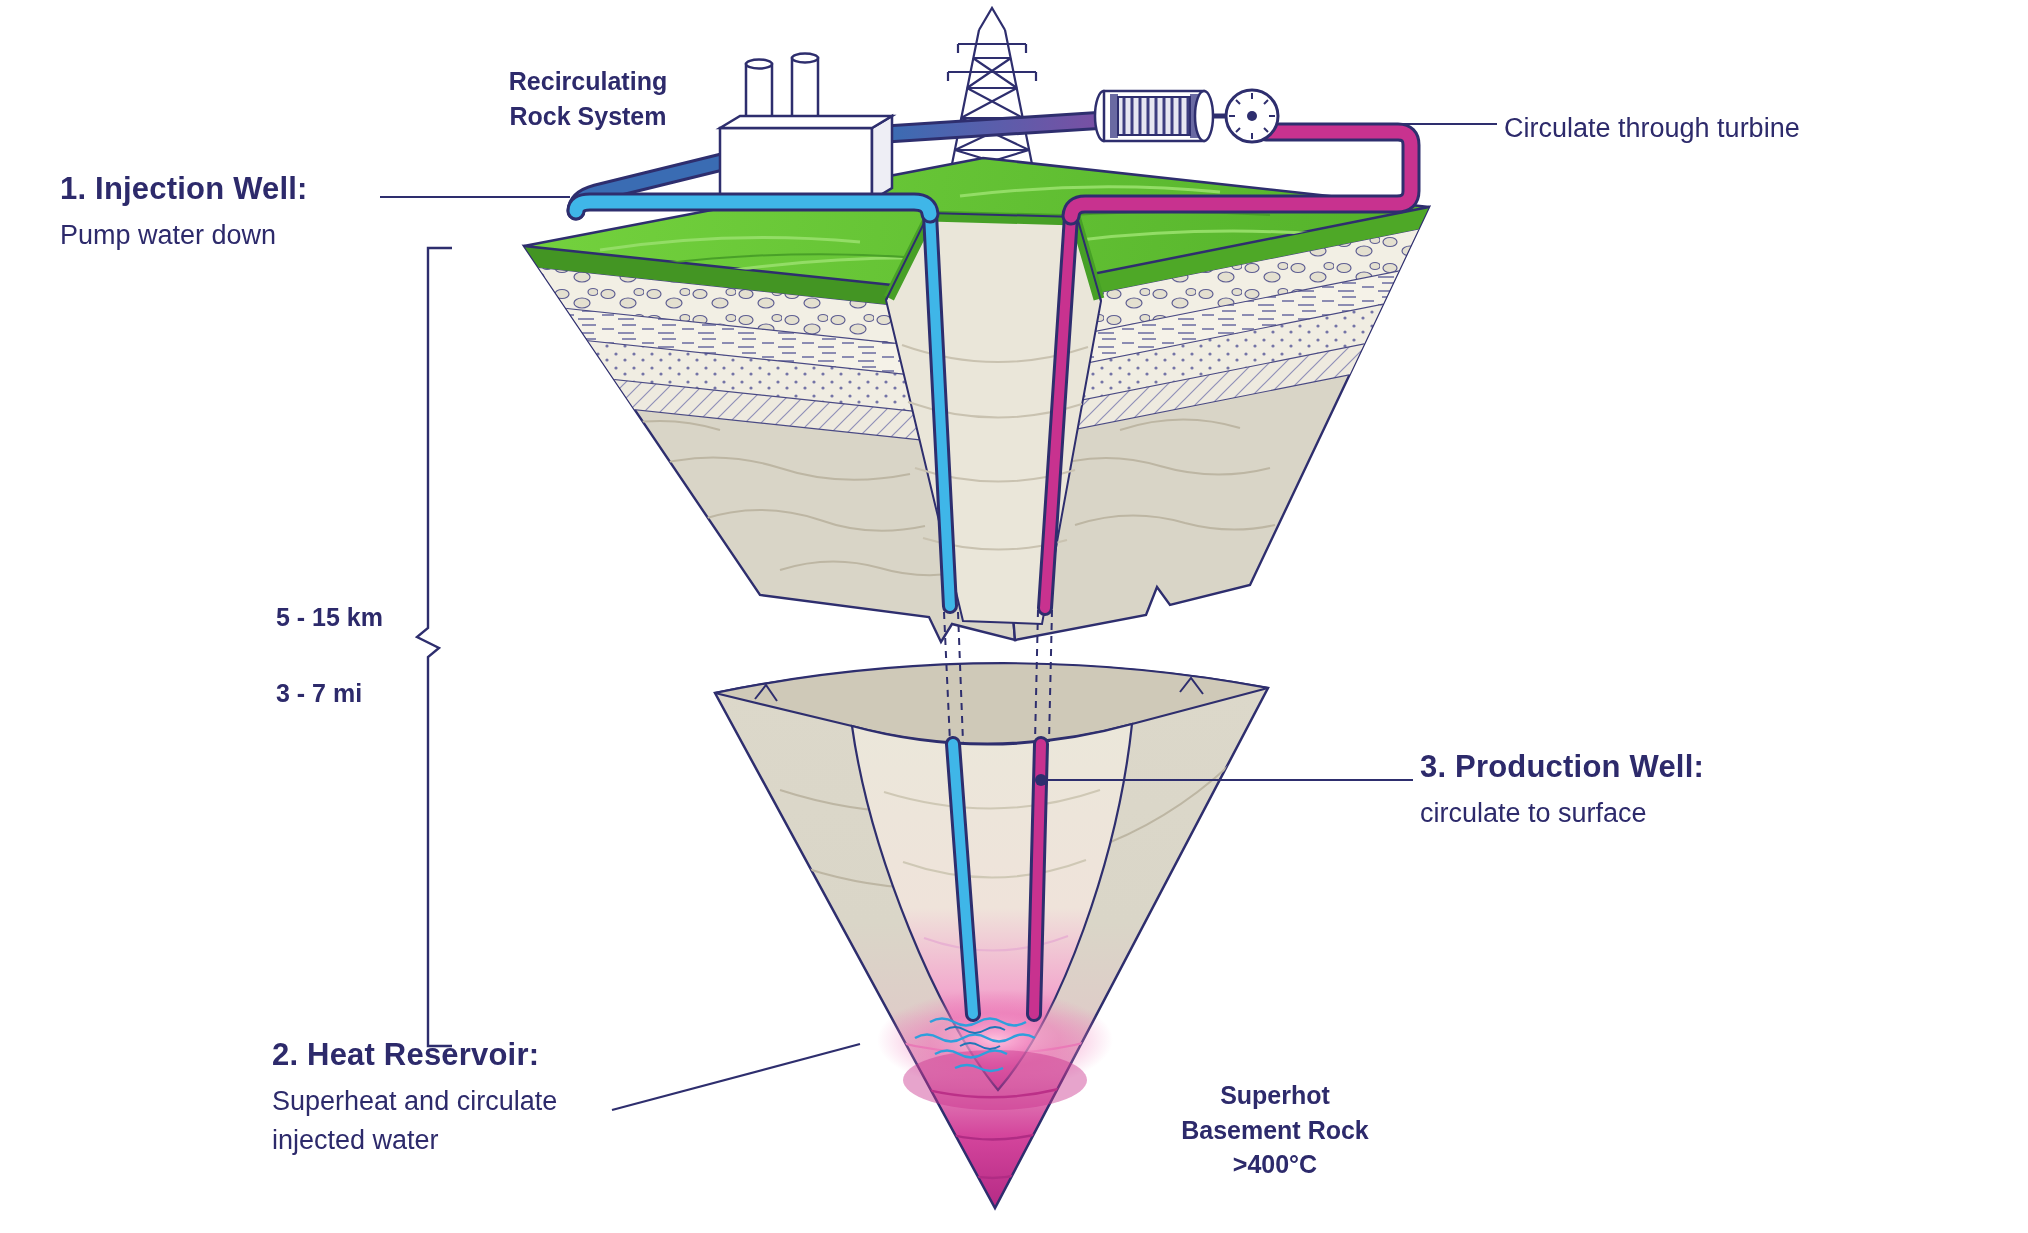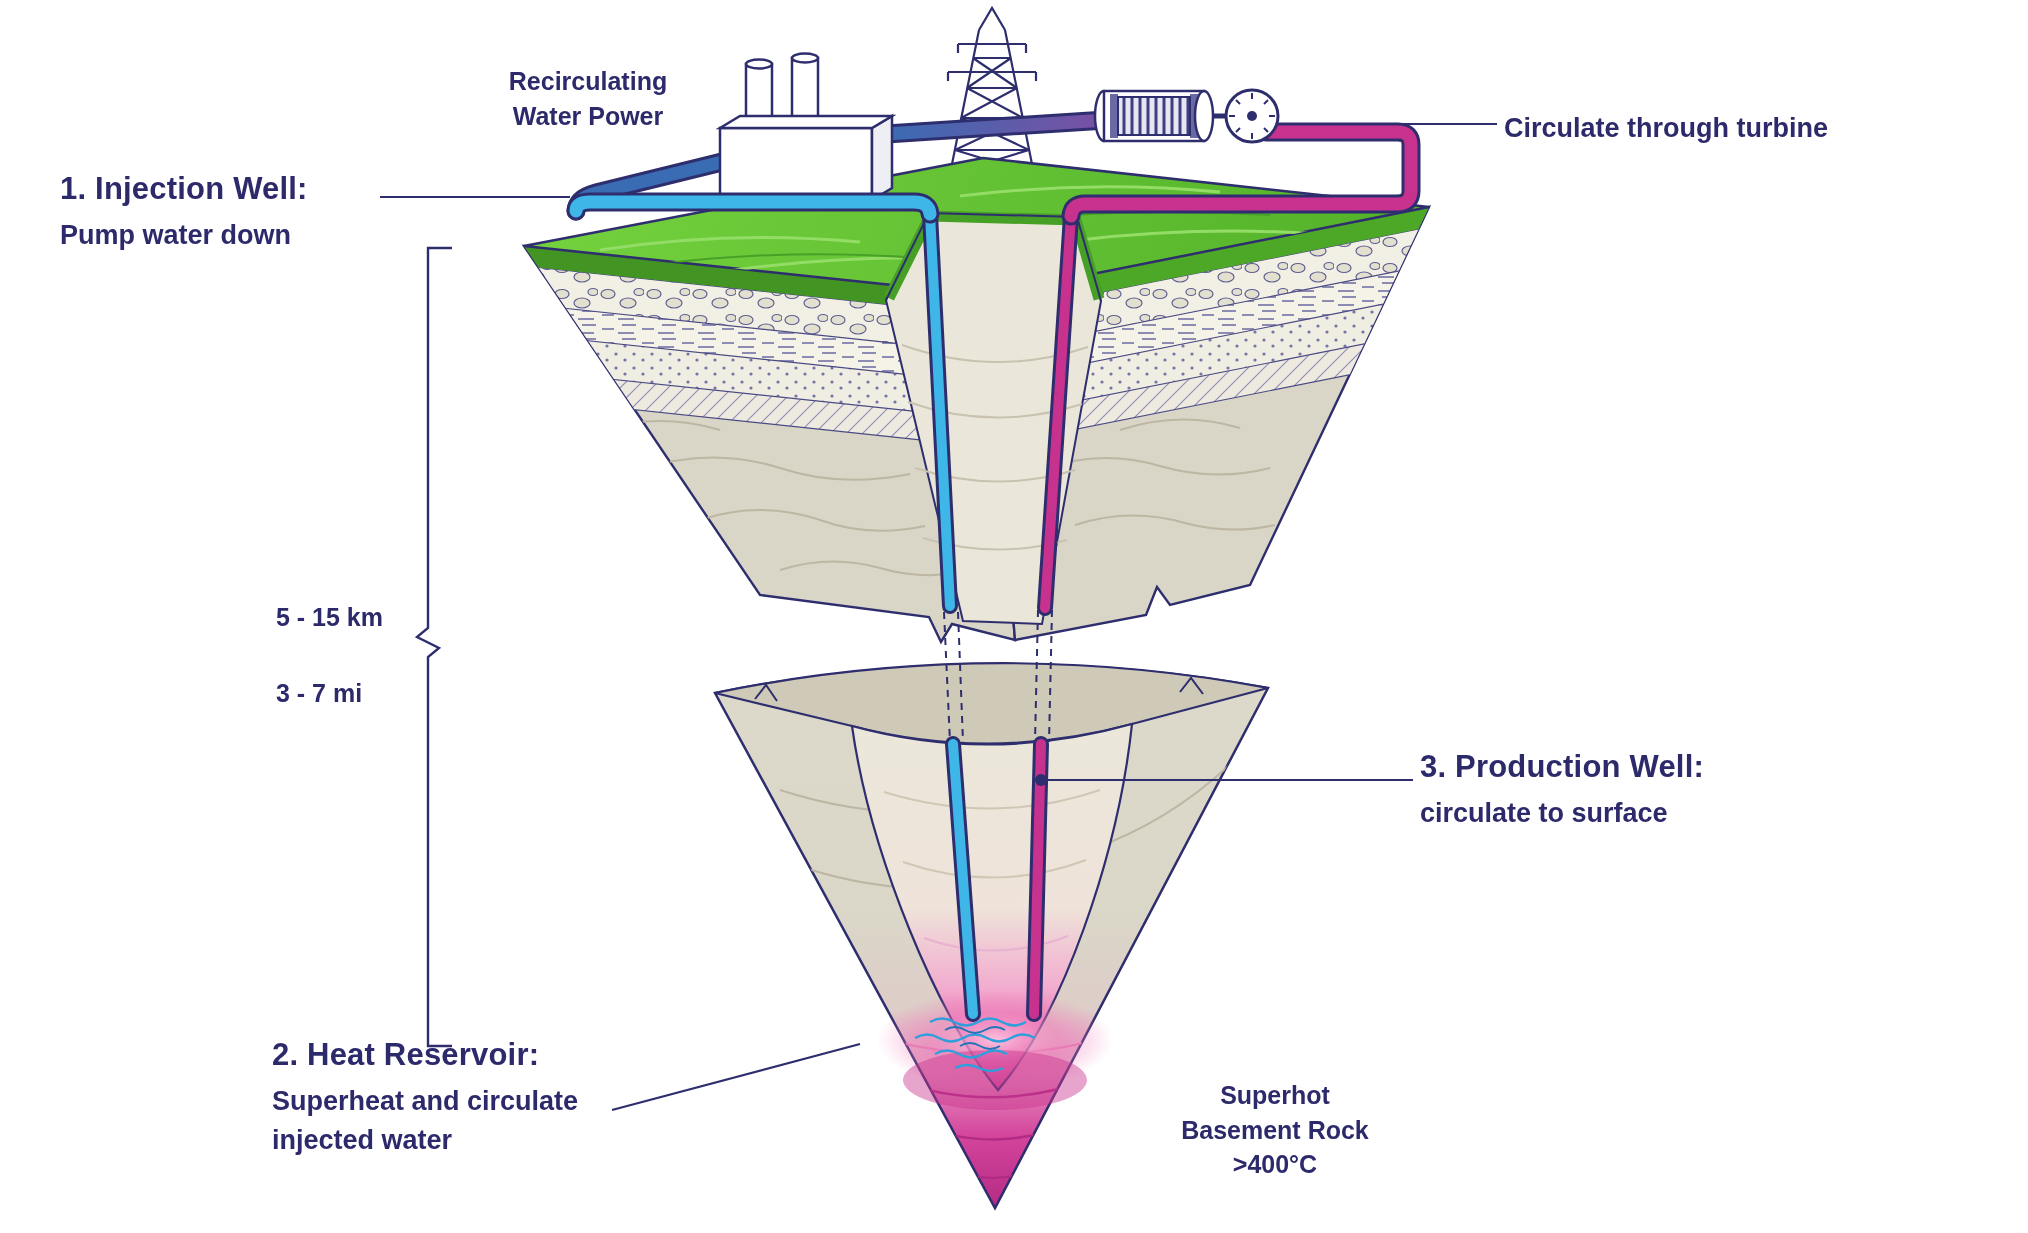--- a/index.html
+++ b/index.html
@@ -3,21 +3,21 @@
 <meta charset="utf-8">
 <style>
   html,body { margin:0; padding:0; background:#ffffff; }
   .stage {
     position:relative; width:2028px; height:1233px; background:#ffffff;
     font-family:"Liberation Sans", sans-serif; color:#2d2a6b; overflow:hidden;
   }
   .stage svg { position:absolute; left:0; top:0; }
   .lbl { position:absolute; color:#2d2a6b; }
   .lbl .h { font-size:31px; font-weight:700; letter-spacing:.2px; line-height:1.25; }
-  .lbl .sub { font-size:27px; font-weight:700; line-height:1.45; margin-top:7px; }
+  .lbl .sub { font-size:27px; font-weight:400; line-height:1.45; margin-top:7px; }
   .lbl.small-bold { font-size:25px; font-weight:700; line-height:1.38; }
   .center { text-align:center; }
 </style>
 </head>
 <body>
 
 <div class="stage">
 
 <svg width="2028" height="1233" viewBox="0 0 2028 1233">
   <defs>
@@ -266,21 +266,21 @@
     <path d="M1280,124 L1497,124" stroke-width="2.2"></path>
     <path d="M1041,780 L1413,780" stroke-width="2.2"></path>
     <path d="M612,1110 L860,1044" stroke-width="2.2"></path>
     <path d="M452,248 L428,248 L428,628 l-11,9 l22,11 l-11,9 L428,1046 L452,1046" stroke-width="2.4"></path>
   </g>
   <circle cx="1041" cy="780" r="6" fill="#2e2e6e"></circle>
 </svg>
 
 <div class="lbl small-bold center" style="left:460px; top:64px; width:256px;">
   <div>Recirculating</div>
-  <div>Water Power</div>
+  <div>Rock System</div>
 </div>
 
 <div class="lbl" style="left:60px; top:170px;">
   <div class="h">1. Injection Well:</div>
   <div class="sub">Pump water down</div>
 </div>
 
 <div class="lbl" style="left:1504px; top:102px;">
   <div class="sub">Circulate through turbine</div>
 </div>

